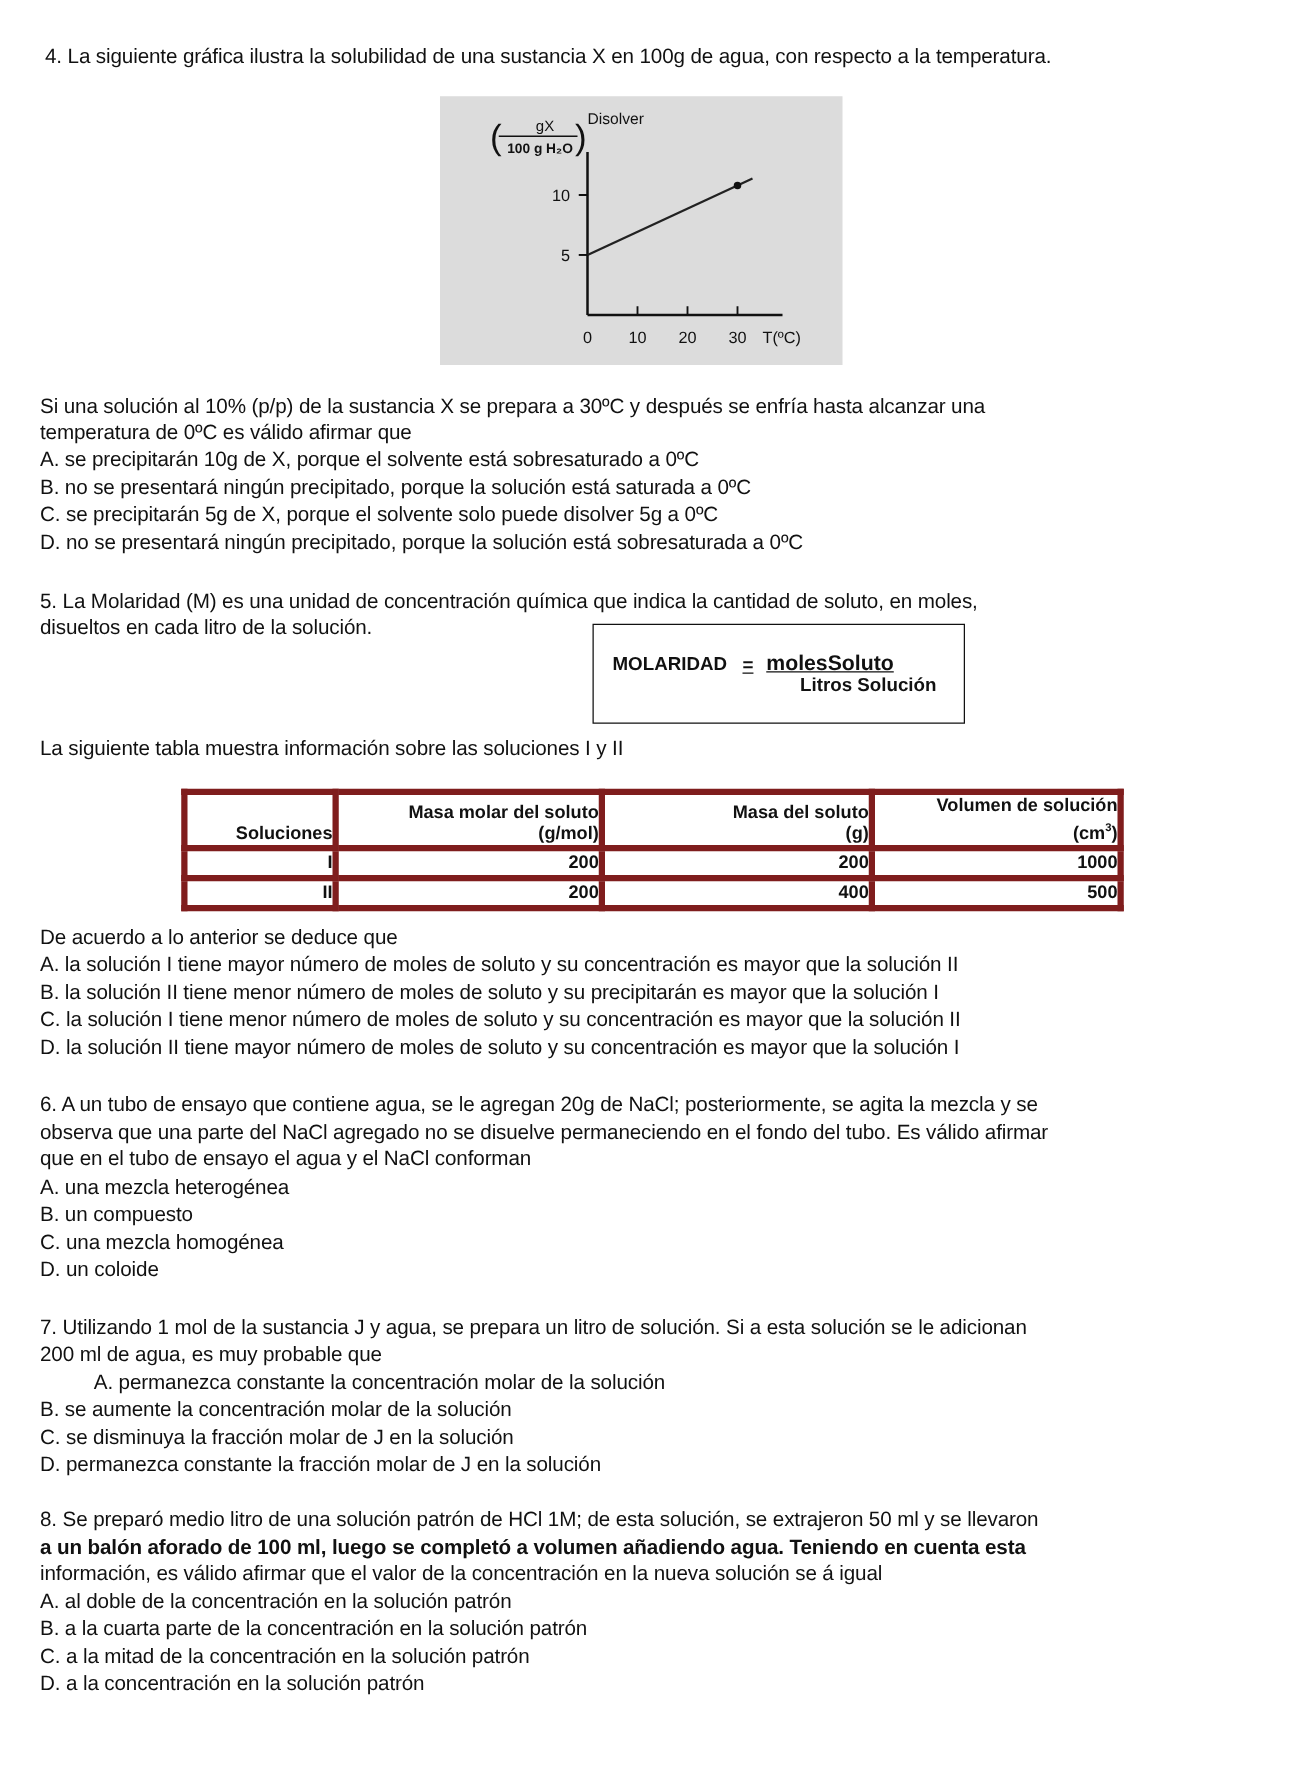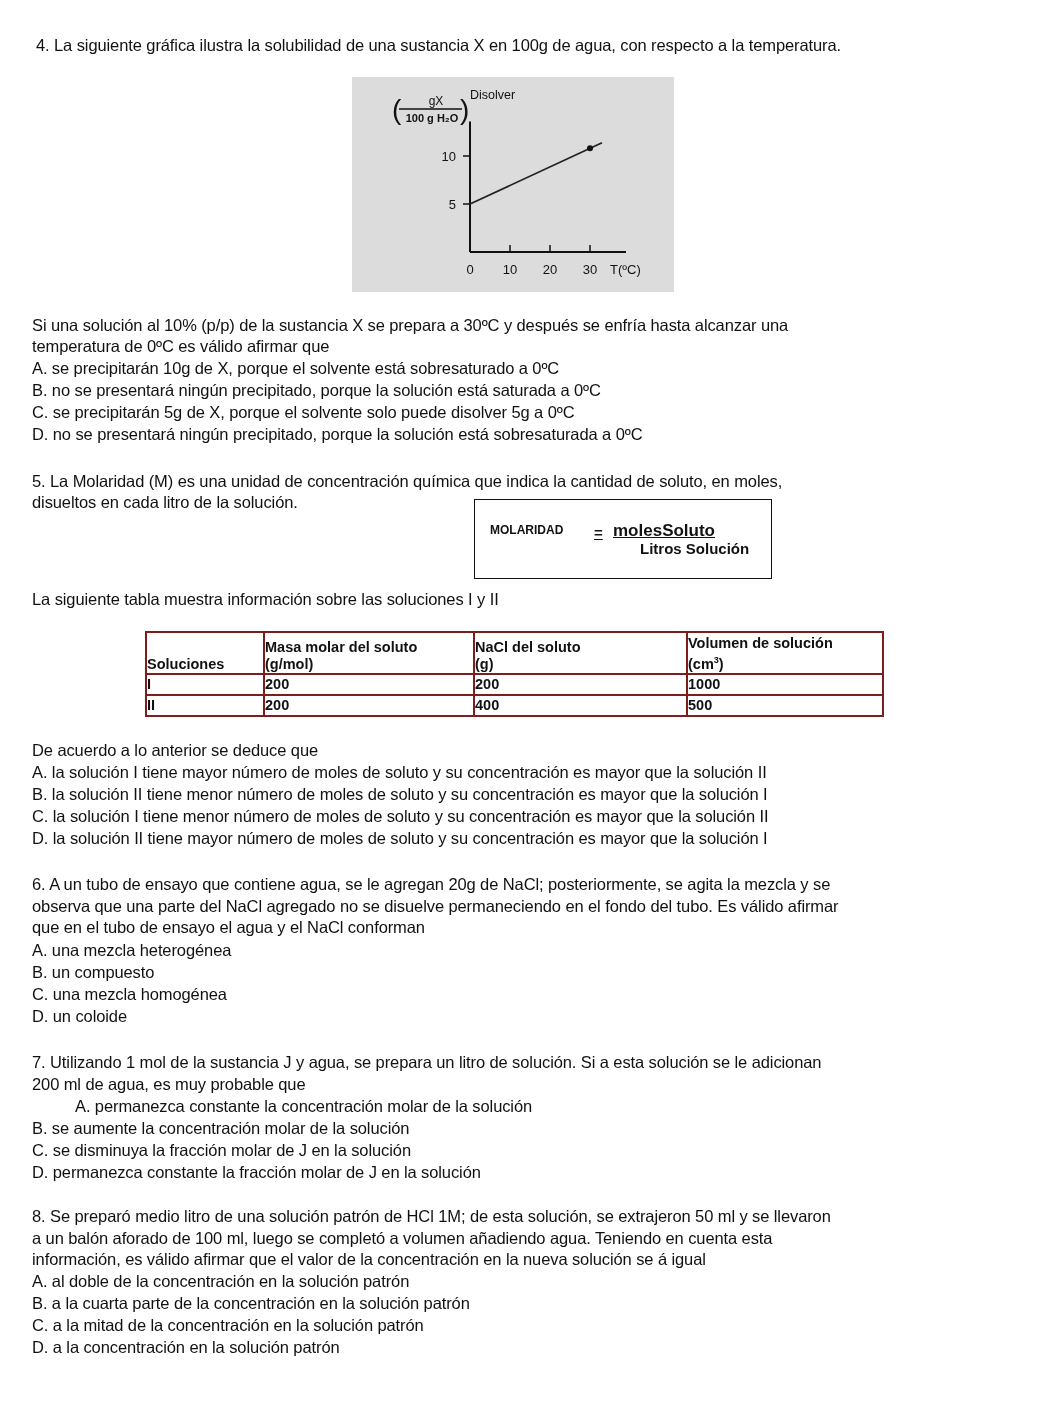--- a/index.html
+++ b/index.html
@@ -13,31 +13,31 @@
   
   #chart { position: absolute; left: 352px; top: 77px; width: 322px; height: 215px; background: #dcdcdc; }
   #chart svg { width: 322px; height: 215px; display: block; }
   #chart text { font-family: "Liberation Sans", sans-serif; fill: #111; }
 
   
   #formula-box {
     position: absolute; left: 474px; top: 499px; width: 296px; height: 78px;
     border: 1.5px solid #111; background: #fff;
   }
-  #formula-box .lbl { position: absolute; left: 15px; top: 23px; font-size: 12px; font-weight: bold; font-family: "Liberation Sans", sans-serif; }
+  #formula-box .lbl { position: absolute; left: 15px; top: 23px; font-size: 15px; font-weight: bold; font-family: "Liberation Sans", sans-serif; }
   #formula-box .eq { position: absolute; left: 119px; top: 24px; font-size: 15px; font-weight: bold; text-decoration: underline; }
   #formula-box .num { position: absolute; left: 138px; top: 21px; font-size: 17px; font-weight: bold; text-decoration: underline; }
   #formula-box .den { position: absolute; left: 141px; top: 40px; font-size: 15px; font-weight: bold; margin-left: 24px; }
 
   
   #sol-table {
     position: absolute; left: 145px; top: 631px; border-collapse: collapse;
     font-family: "Liberation Sans", sans-serif; font-weight: bold; font-size: 14.5px;
   }
-  #sol-table td, #sol-table th { border: 2px solid #7f1d1d; text-align: left; padding: 0; line-height: 17px; }
+  #sol-table td, #sol-table th { border: 5px solid #7f1d1d; text-align: right; padding: 0; line-height: 17px; }
   #sol-table th { font-weight: bold; vertical-align: bottom; height: 40px; }
   #sol-table td { height: 19px; }
   .c0 { width: 116px; } .c1 { width: 208px; } .c2 { width: 211px; } .c3 { width: 194px; }
   sup { font-size: 9px; }
 </style>
 </head>
 <body>
 
 <div class="line q-title" style="top:35px;">4.   La siguiente gráfica ilustra la solubilidad de una sustancia X en 100g de agua, con respecto a la temperatura.</div>
 
@@ -97,21 +97,21 @@
 
 <table id="sol-table">
   <thead>
     <tr>
       <th class="c0"><span>Soluciones</span></th>
       <th class="c1">
           <div>Masa molar del soluto</div>
           <div>(g/mol)</div>
         </th>
       <th class="c2">
-          <div>NaCl del soluto</div>
+          <div>Masa del soluto</div>
           <div>(g)</div>
         </th>
       <th class="c3">
           <div>Volumen de solución</div>
           <div><span>(cm</span><sup>3</sup><span>)</span></div>
         </th>
     </tr>
   </thead>
   <tbody>
     <tr>
@@ -124,38 +124,38 @@
       <td>II</td>
       <td>200</td>
       <td>400</td>
       <td>500</td>
     </tr>
   </tbody>
 </table>
 
 <div class="line" style="top:740px;">De acuerdo a lo anterior se deduce que</div>
 <div class="line" style="top:762px;">A. la solución I tiene mayor número de moles de soluto y su concentración es mayor que la solución II</div>
-<div class="line" style="top:784px;">B. la solución II tiene menor número de moles de soluto y su concentración es mayor que la solución I</div>
+<div class="line" style="top:784px;">B. la solución II tiene menor número de moles de soluto y su precipitarán es mayor que la solución I</div>
 <div class="line" style="top:806px;">C. la solución I tiene menor número de moles de soluto y su concentración es mayor que la solución II</div>
 <div class="line" style="top:828px;">D. la solución II tiene mayor número de moles de soluto y su concentración es mayor que la solución I</div>
 
 <div class="line" style="top:874px;">6.   A un tubo de ensayo que contiene agua, se le agregan 20g de NaCl; posteriormente, se agita la mezcla y se</div>
 <div class="line" style="top:896px;">observa que una parte del NaCl agregado no se disuelve permaneciendo en el fondo del tubo. Es válido afirmar</div>
 <div class="line" style="top:917px;">que en el tubo de ensayo el agua y el NaCl conforman</div>
 <div class="line" style="top:940px;">A. una mezcla heterogénea</div>
 <div class="line" style="top:962px;">B. un compuesto</div>
 <div class="line" style="top:984px;">C. una mezcla homogénea</div>
 <div class="line" style="top:1006px;">D. un coloide</div>
 
 <div class="line" style="top:1052px;">7.   Utilizando 1 mol de la sustancia J y agua, se prepara un litro de solución. Si a esta solución se le adicionan</div>
 <div class="line" style="top:1074px;">200 ml de agua, es muy probable que</div>
 <div class="line" style="top:1096px;margin-left:43px;">A. permanezca constante la concentración molar de la solución</div>
 <div class="line" style="top:1118px;text-align:right;">B. se aumente la concentración molar de la solución</div>
 <div class="line" style="top:1140px;">C. se disminuya la fracción molar de J en la solución</div>
 <div class="line" style="top:1162px;">D. permanezca constante la fracción molar de J en la solución</div>
 
 <div class="line" style="top:1206px;">8.   Se preparó medio litro de una solución patrón de HCl 1M; de esta solución, se extrajeron 50 ml y se llevaron</div>
-<div class="line" style="top:1228px;">a un balón aforado de 100 ml, luego se completó a volumen añadiendo agua. Teniendo en cuenta esta</div>
+<div class="line" style="top:1228px;font-weight:bold;">a un balón aforado de 100 ml, luego se completó a volumen añadiendo agua. Teniendo en cuenta esta</div>
 <div class="line" style="top:1249px;">información, es válido afirmar que el valor de la concentración en la nueva solución se á igual</div>
 <div class="line" style="top:1271px;">A. al doble de la concentración en la solución patrón</div>
 <div class="line" style="top:1293px;">B. a la cuarta parte de la concentración en la solución patrón</div>
 <div class="line" style="top:1315px;">C. a la mitad de la concentración en la solución patrón</div>
 <div class="line" style="top:1337px;">D. a la concentración en la solución patrón</div>
 
 </body></html>

